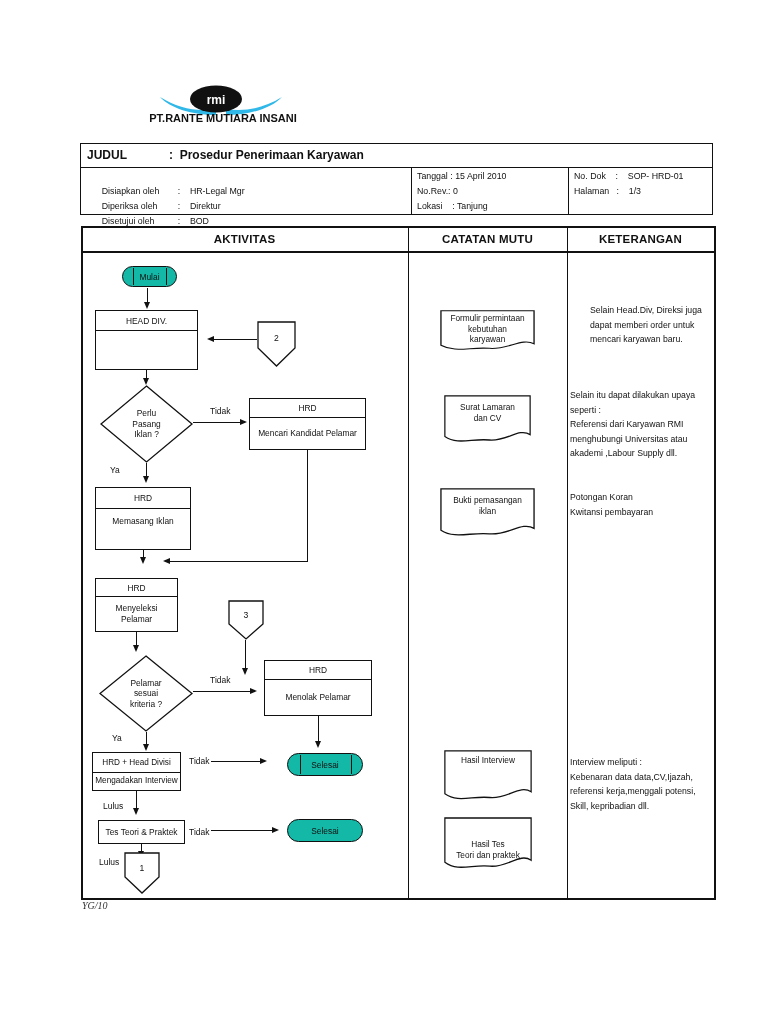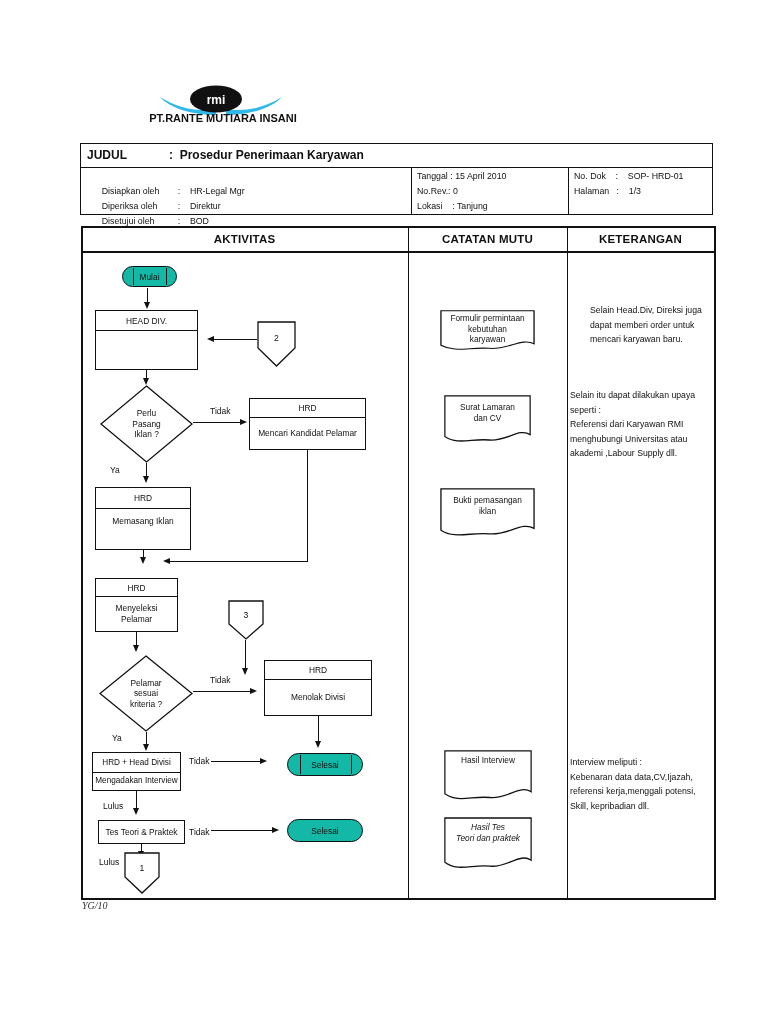--- a/index.html
+++ b/index.html
@@ -177,21 +177,21 @@
     <div class="ctr">Pelamar
 sesuai
 kriteria ?</div>
   </div>
   <div class="lbl" style="left:210px;top:675px;">Tidak</div>
   <div class="hl" style="left:193px;top:691px;width:57px;"></div>
   <div class="ah r" style="left:250px;top:688px;"></div>
 
   <div class="fbox" style="left:264px;top:660px;width:108px;height:56px;">
     <div class="bt" style="height:18px;">HRD</div>
-    <div class="bb">Menolak Divisi</div>
+    <div class="bb">Menolak Pelamar</div>
   </div>
   <div class="vl" style="left:317.5px;top:716px;height:25px;"></div>
   <div class="ah d" style="left:314.5px;top:741px;"></div>
 
   <div class="stadium" style="left:287px;top:753px;width:76px;height:23px;">
     <div class="stline" style="left:12px;"></div>
     <div class="stline" style="left:63px;"></div>
     <span>Selesai</span>
   </div>
 
@@ -258,31 +258,33 @@
   <div class="shape doc" style="left:444px;top:750px;width:88px;height:57px;">
     <svg viewBox="0 0 100 60" preserveAspectRatio="none">
         <path d="M1 1 H99 V44 C86 36, 72 52, 52 50 C32 48, 16 56, 1 46 Z" fill="#fff" stroke="#111" stroke-width="1.4"></path>
       </svg>
     <div class="dtxt" style="top:5px;">Hasil  Interview</div>
   </div>
   <div class="shape doc" style="left:444px;top:817px;width:88px;height:59px;">
     <svg viewBox="0 0 100 60" preserveAspectRatio="none">
         <path d="M1 1 H99 V44 C86 36, 72 52, 52 50 C32 48, 16 56, 1 46 Z" fill="#fff" stroke="#111" stroke-width="1.4"></path>
       </svg>
-    <div class="dtxt" style="top:5px;font-style:italic;">Hasil  Tes
+    <div class="dtxt" style="top:22px;">Hasil  Tes
 Teori dan praktek</div>
   </div>
 
   <div class="note" style="top:303px;margin-left:20px;">Selain Head.Div, Direksi juga
 dapat memberi order untuk
 mencari karyawan baru.</div>
   <div class="note" style="top:388px;">Selain itu dapat dilakukan upaya
 seperti :
 Referensi dari Karyawan RMI
 menghubungi Universitas atau
 akademi ,Labour Supply dll.</div>
+  <div class="note" style="top:490px;">Potongan Koran
+Kwitansi pembayaran</div>
   <div class="note" style="top:755px;">Interview meliputi :
 Kebenaran data data,CV,Ijazah,
 referensi kerja,menggali potensi,
 Skill, kepribadian dll.</div>
 
   <div class="footer">YG/10</div>
 </div>
 
 </body></html>

